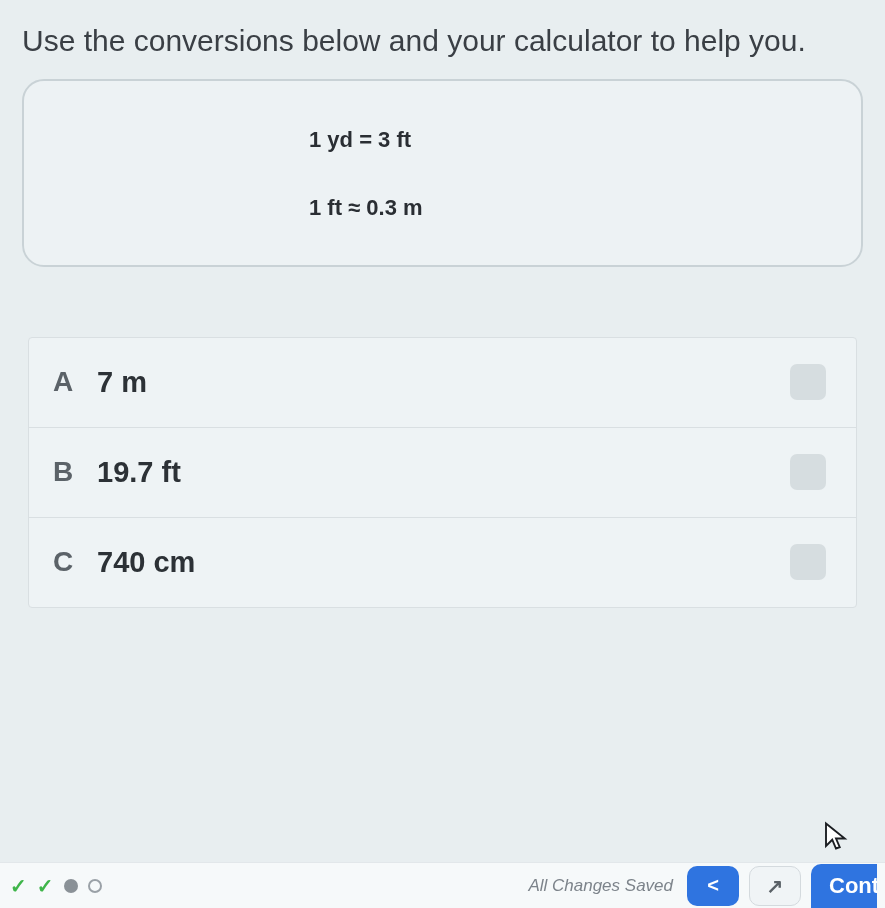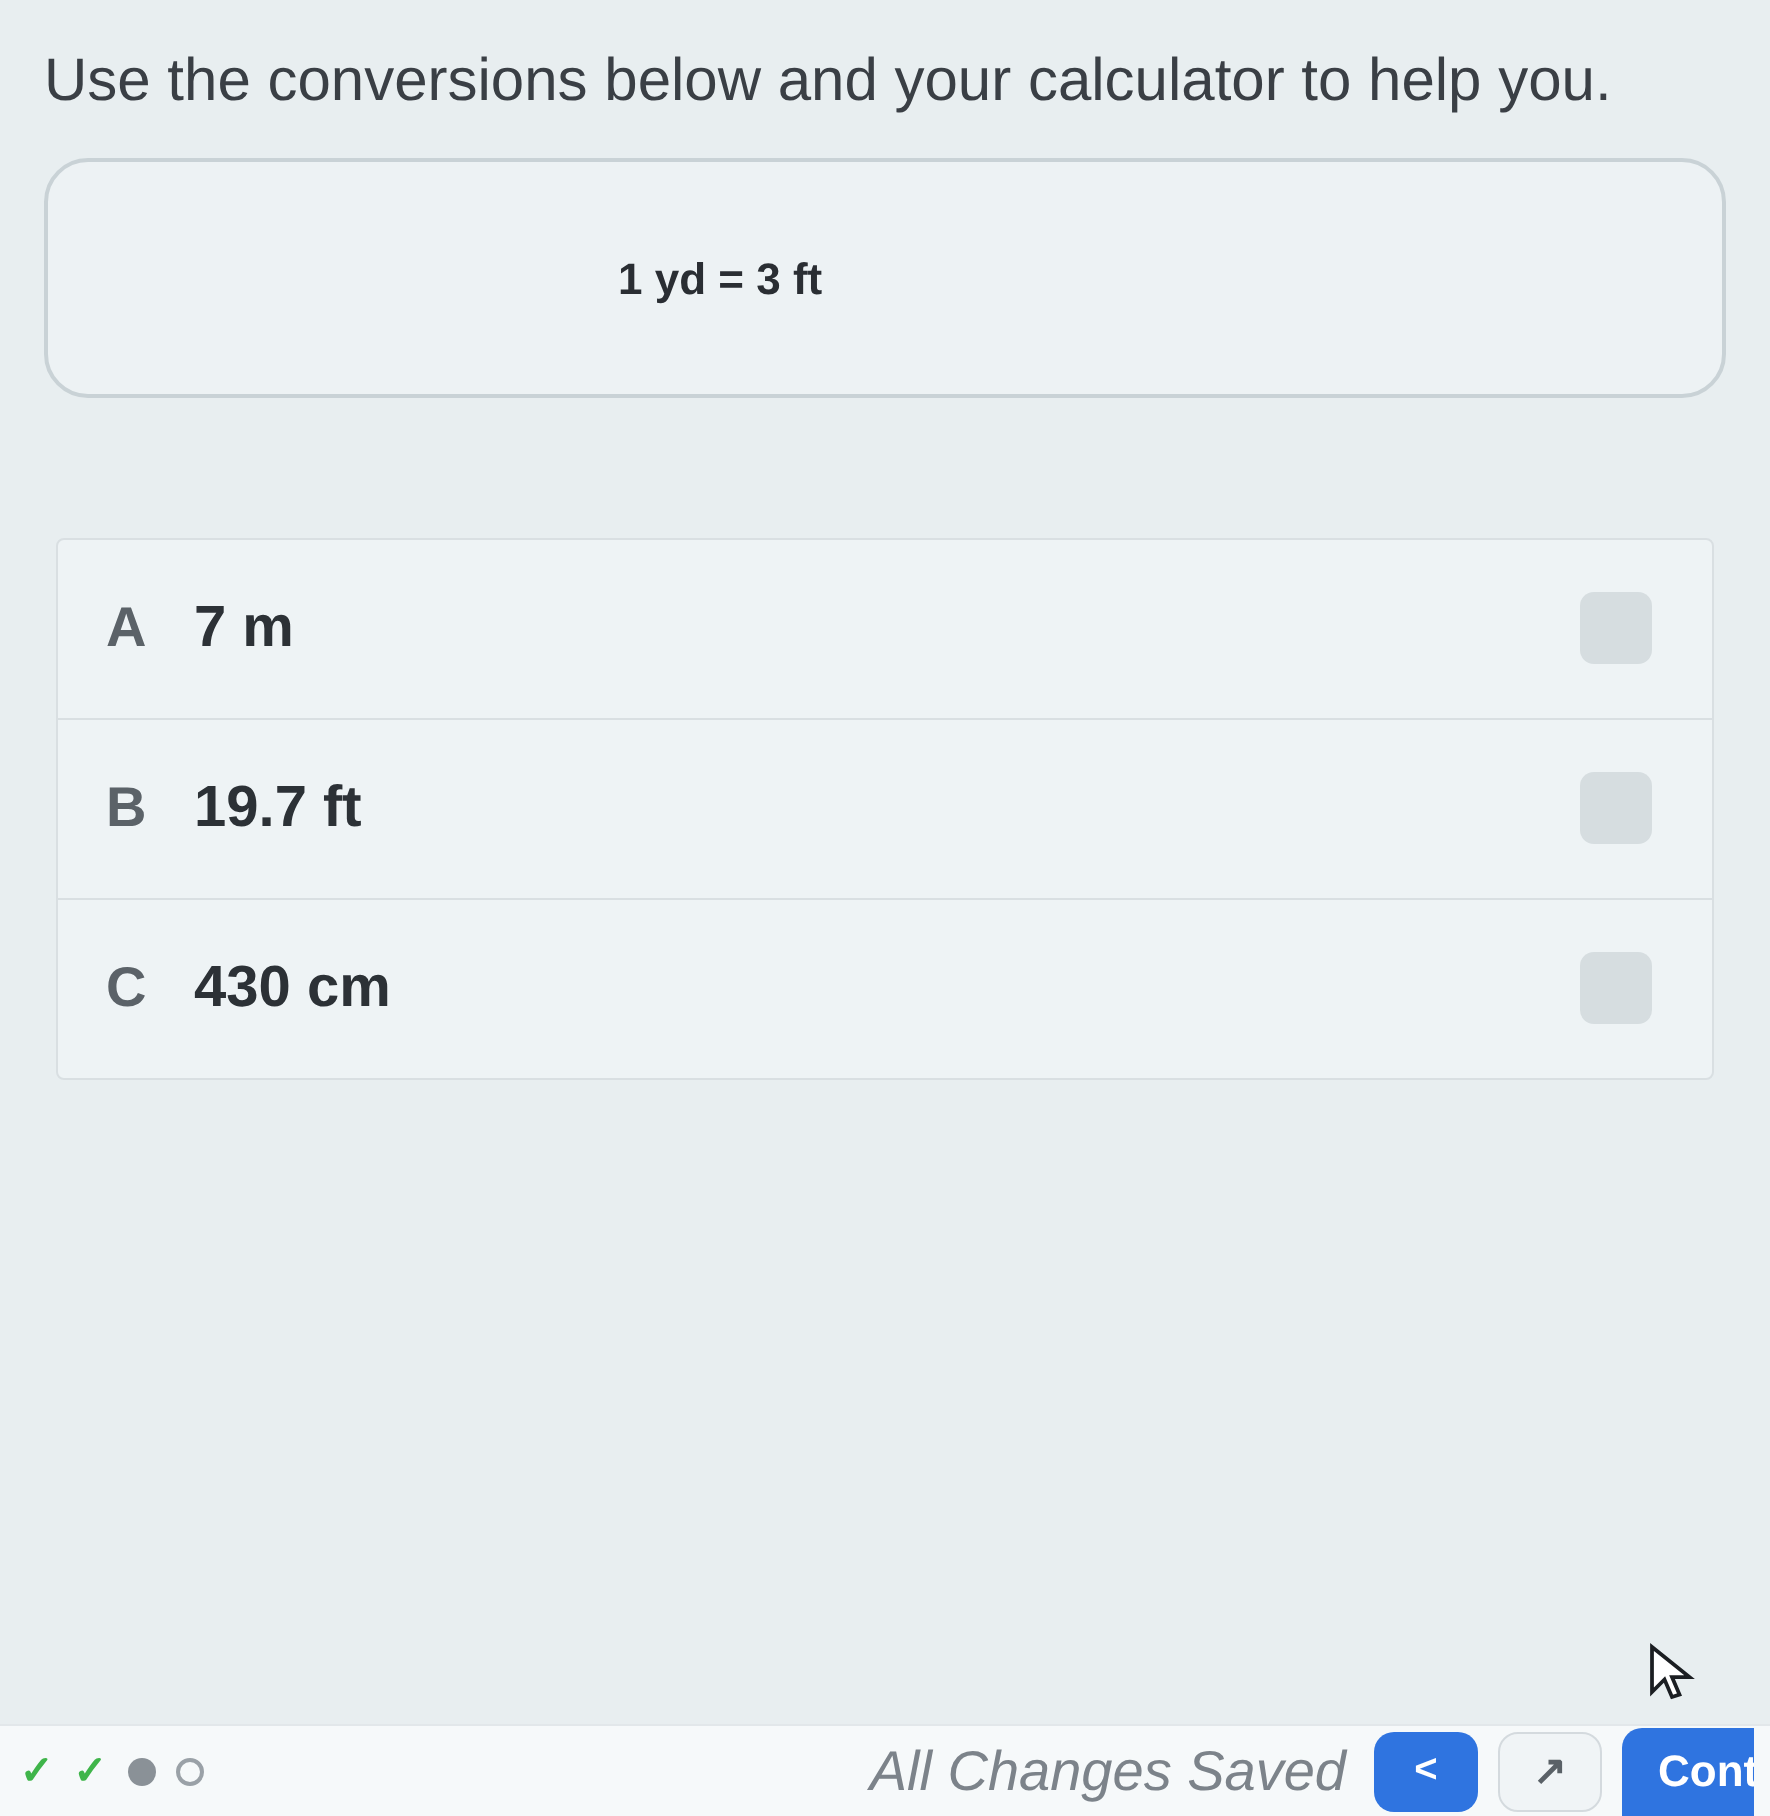--- a/index.html
+++ b/index.html
@@ -103,21 +103,21 @@
   .dot-open {
     width: 14px; height: 14px; border-radius: 50%;
     border: 2px solid #9aa1a7;
     background: transparent;
   }
   .status-text {
     margin-left: auto;
     margin-right: 14px;
     color: #7c838a;
     font-style: italic;
-    font-size: 28px;
+    font-size: 17px;
   }
   .nav-btn {
     width: 52px;
     height: 40px;
     border-radius: 10px;
     display: flex;
     align-items: center;
     justify-content: center;
     margin-right: 10px;
     font-size: 20px;
@@ -159,36 +159,37 @@
   }
 </style>
 </head>
 <body>
 
 <div class="content">
   <p class="prompt">Use the conversions below and your calculator to help you.</p>
 
   <div class="info-box">
     <div class="info-row">1 yd = 3 ft</div>
+    <div class="info-row">1 ft ≈ 0.3 m</div>
   </div>
 
   <div class="answers">
     <div class="answer">
       <span class="letter">A</span>
       <span class="value">7 m</span>
       <span class="checkbox"></span>
     </div>
     <div class="answer">
       <span class="letter">B</span>
       <span class="value">19.7 ft</span>
       <span class="checkbox"></span>
     </div>
     <div class="answer">
       <span class="letter">C</span>
-      <span class="value">430 cm</span>
+      <span class="value">740 cm</span>
       <span class="checkbox"></span>
     </div>
   </div>
 </div>
 
 <div class="cursor-icon">
   <svg width="26" height="30" viewBox="0 0 20 24">
     <path d="M2 2 L2 20 L7 15 L10 22 L13 21 L10 14 L17 14 Z" fill="#ffffff" stroke="#1b1e22" stroke-width="1.5"></path>
   </svg>
 </div>

